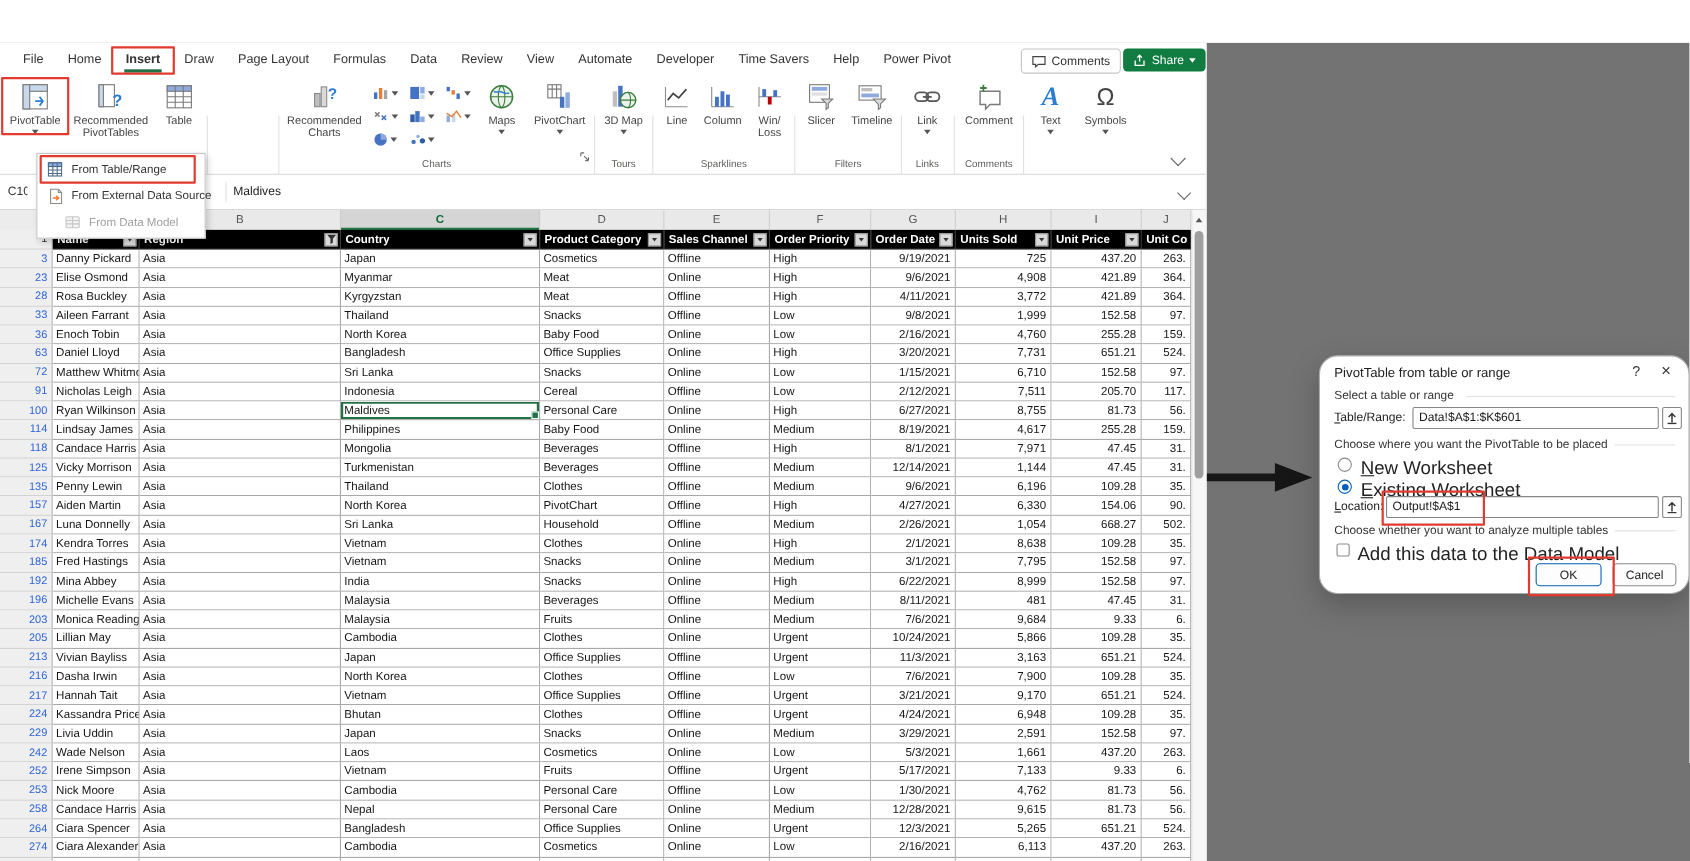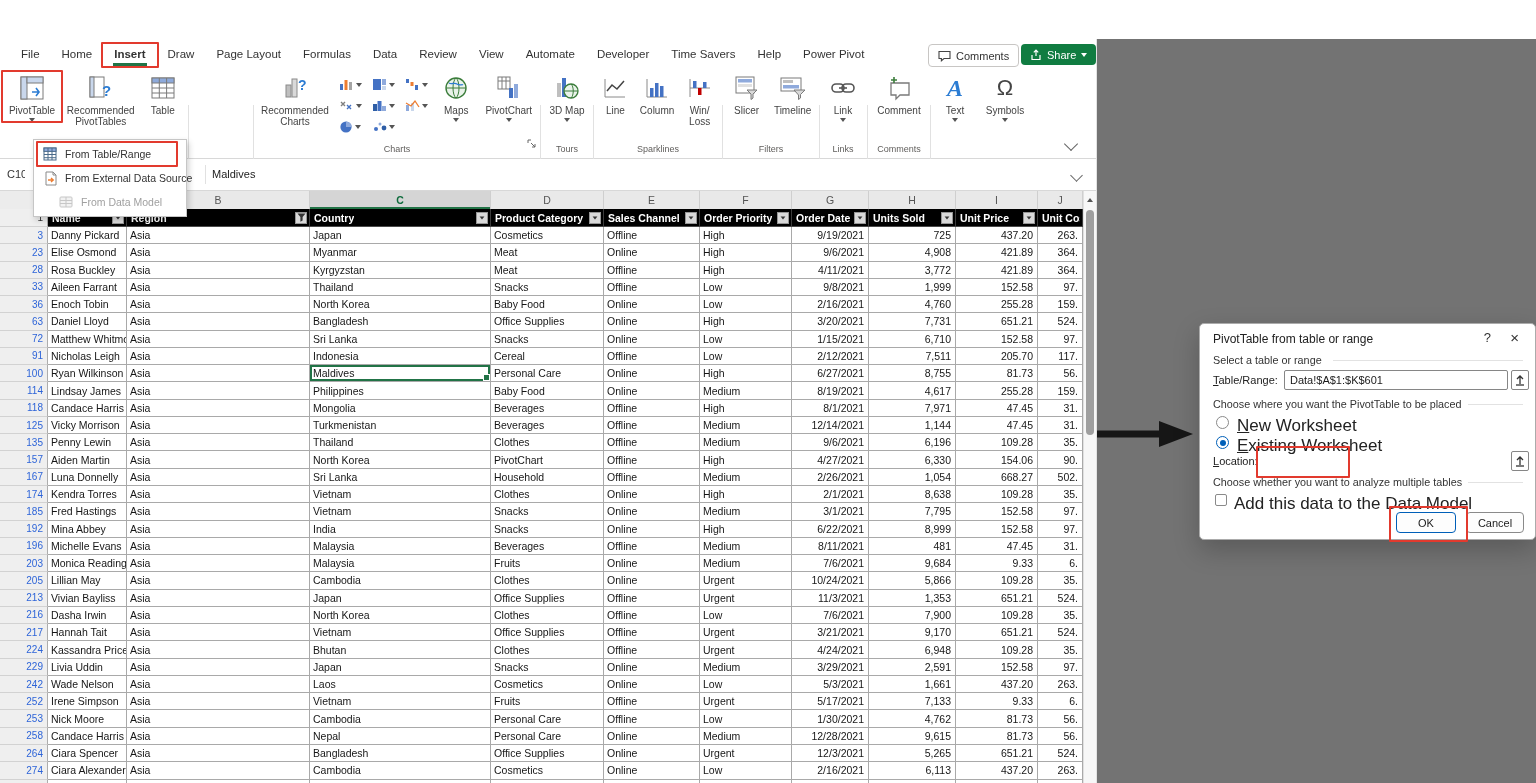--- a/index.html
+++ b/index.html
@@ -93,21 +93,21 @@
   .addsheet{position:absolute;left:236px;top:2px;font-size:14px;color:#666;}
   .dots{position:absolute;left:653px;top:4px;font-size:11px;color:#666;}
   .hsa{position:absolute;top:8px;}
   .hthumb{position:absolute;left:698px;top:8px;width:306px;height:9px;background:#6f6f6f;border-radius:5px;}
 
   
   .arrow{position:absolute;left:1097px;top:379px;z-index:20;}
 
   
   .dialog{position:absolute;left:1199px;top:284px;width:335px;height:215px;background:#fff;border:1px solid #ababab;
-          border-radius:5px;box-shadow:0 10px 26px rgba(0,0,0,.22);z-index:30;font-size:11px;color:#1a1a1a;}
+          border-radius:17px;box-shadow:0 10px 26px rgba(0,0,0,.22);z-index:30;font-size:11px;color:#1a1a1a;}
   .dtitle{position:absolute;left:13px;top:8px;font-size:12px;color:#222;}
   .dhelp{position:absolute;right:44px;top:6px;font-size:13px;color:#333;}
   .dclose{position:absolute;right:16px;top:5px;font-size:15px;color:#333;}
   .dsect{position:absolute;left:13px;font-size:10.8px;color:#333;white-space:nowrap;background:#fff;z-index:2;padding-right:6px;}
   .drule{position:absolute;right:12px;top:0;height:1px;background:#e2e2e2;}
   .dlabel{position:absolute;left:13px;font-size:11px;color:#222;display:inline-block;}
   .acc::first-letter{text-decoration:underline;}
   .dinput{position:absolute;height:20px;border:1px solid #868686;border-radius:2px;box-sizing:border-box;
           font-size:11px;color:#1a1a1a;display:flex;align-items:center;padding:0 5px;background:#fff;white-space:nowrap;overflow:hidden;}
   .dpick{position:absolute;width:18px;height:20px;border:1px solid #868686;border-radius:2px;box-sizing:border-box;
@@ -847,21 +847,21 @@
         </div>
         <div class="grow">
           <div class="gc gn">213</div>
           <div class="gc">Vivian Bayliss</div>
           <div class="gc">Asia</div>
           <div class="gc">Japan</div>
           <div class="gc">Office Supplies</div>
           <div class="gc">Offline</div>
           <div class="gc">Urgent</div>
           <div class="gc r">11/3/2021</div>
-          <div class="gc r">1,353</div>
+          <div class="gc r">3,163</div>
           <div class="gc r">651.21</div>
           <div class="gc r">524.</div>
         </div>
         <div class="grow">
           <div class="gc gn">216</div>
           <div class="gc">Dasha Irwin</div>
           <div class="gc">Asia</div>
           <div class="gc">North Korea</div>
           <div class="gc">Clothes</div>
           <div class="gc">Offline</div>
@@ -1052,20 +1052,23 @@
 
     <div class="dsect" style="top:74px">Choose where you want the PivotTable to be placed</div>
     <div class="drule" style="top:80px;left:262px"></div>
 
     <span class="radio" style="left:16px;top:92px"></span>
     <span class="rlabel acc" style="left:37px;top:92px">New Worksheet</span>
     <span class="radio sel" style="left:16px;top:112px"></span>
     <span class="rlabel acc" style="left:37px;top:112px">Existing Worksheet</span>
 
     <div class="dlabel acc" style="top:131px">Location:</div>
+    <div class="dinput" style="left:60px;top:127px;width:248px">
+        <span>Output!$A$1</span>
+      </div>
     <div class="dpick" style="left:311px;top:127px">
       <svg width="10" height="12" viewBox="0 0 10 12">
           <path d="M5 10V2M2 5l3-3 3 3" stroke="#333" stroke-width="1.3" fill="none"></path>
           <path d="M1 11h8" stroke="#333" stroke-width="1.3"></path>
         </svg>
     </div>
     <span class="redbox" style="left:56px;top:122px;width:90px;height:28px"></span>
 
     <div class="dsect" style="top:152px">Choose whether you want to analyze multiple tables</div>
     <div class="drule" style="top:158px;left:265px"></div>

